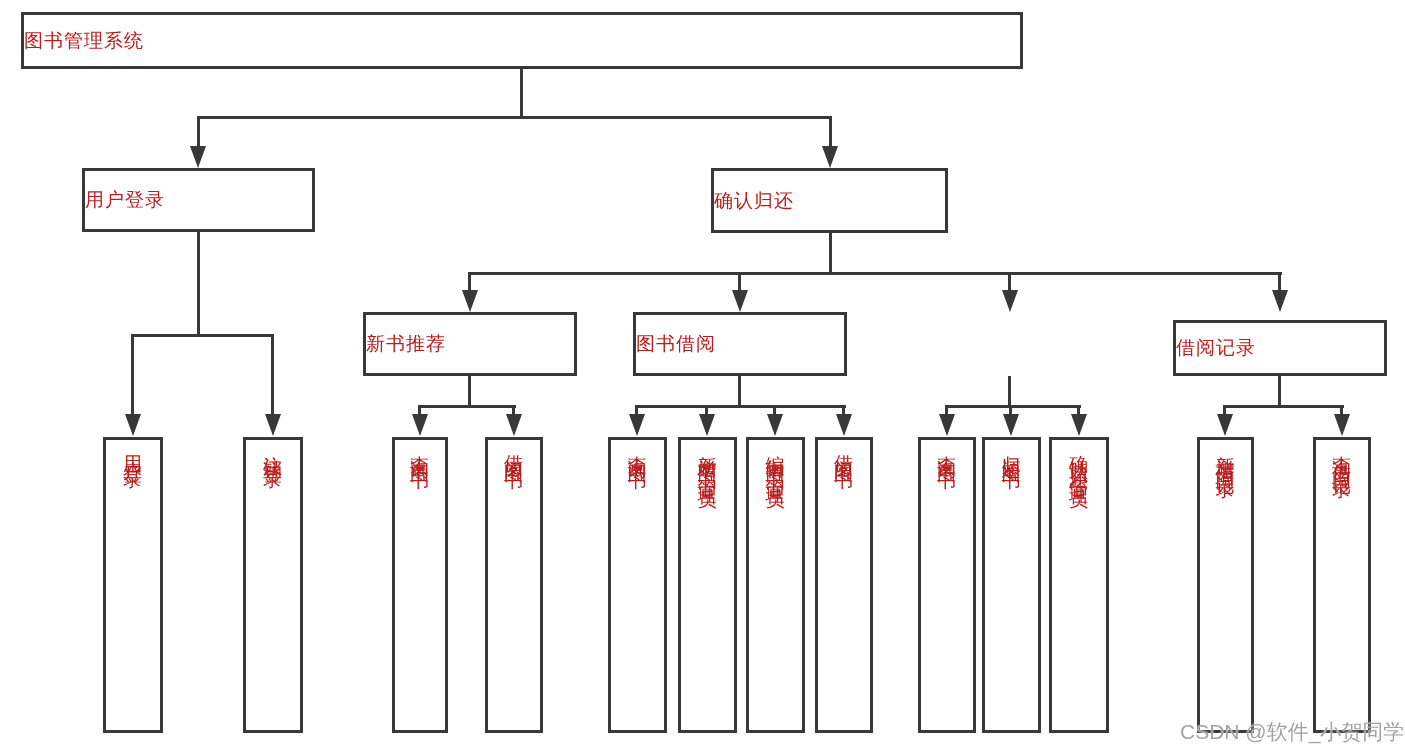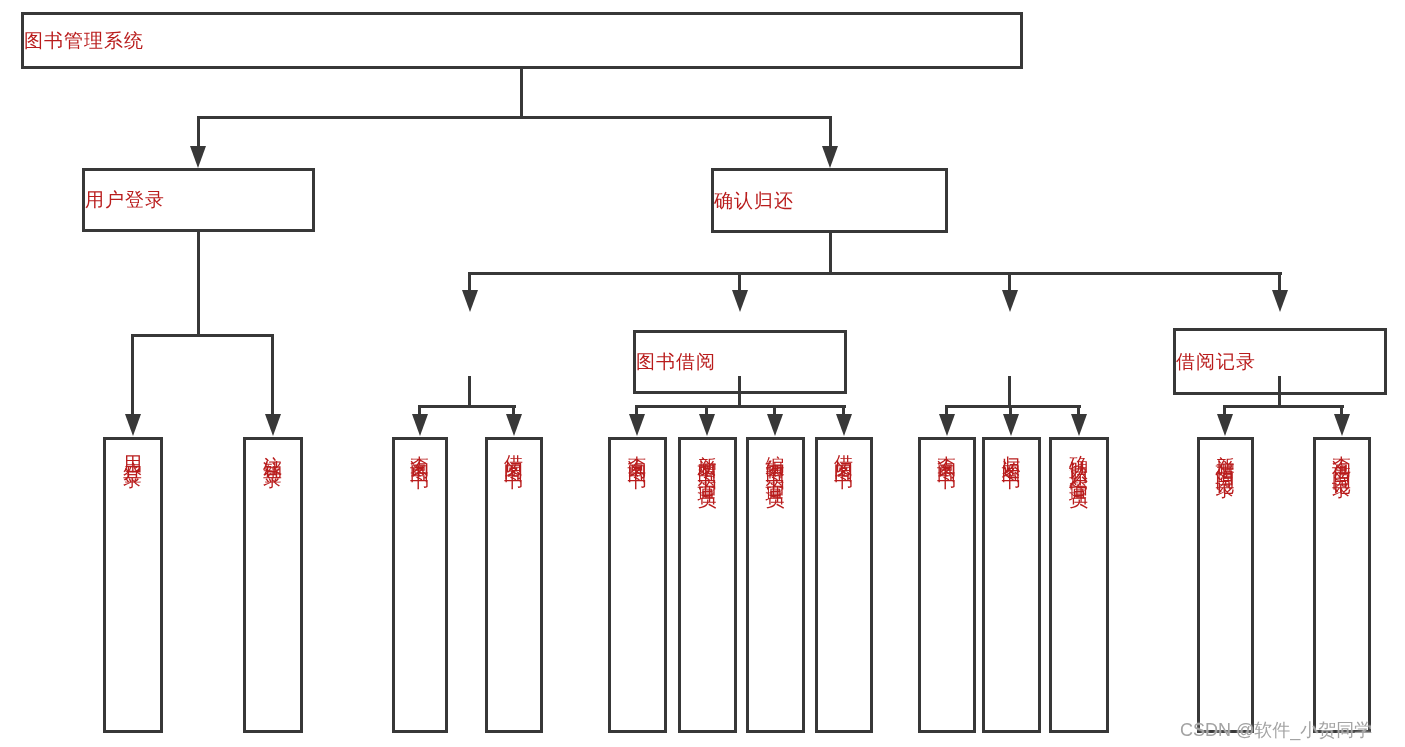--- a/index.html
+++ b/index.html
@@ -35,21 +35,21 @@
     position: absolute;
     width: 0; height: 0;
     border-left: 8px solid transparent;
     border-right: 8px solid transparent;
     border-top: 22px solid #383838;
   }
   .watermark {
     position: absolute;
     left: 1180px;
     top: 718px;
-    font-size: 18px;
+    font-size: 21px;
     color: #a3a3a3;
     text-shadow: 0 0 2px #ffffff;
     white-space: nowrap;
     z-index: 5;
   }
 </style>
 </head>
 <body>
 
 <div id="canvas">
@@ -83,24 +83,27 @@
   <div class="hline" style="left:468px;top:272px;width:814px"></div>
   <div class="vline" style="left:468px;top:272px;height:20px"></div>
   <div class="arrow" style="left:462px;top:290px"></div>
   <div class="vline" style="left:738px;top:272px;height:20px"></div>
   <div class="arrow" style="left:732px;top:290px"></div>
   <div class="vline" style="left:1008px;top:272px;height:20px"></div>
   <div class="arrow" style="left:1002px;top:290px"></div>
   <div class="vline" style="left:1278px;top:272px;height:20px"></div>
   <div class="arrow" style="left:1272px;top:290px"></div>
 
-  <div class="box" style="left:633px;top:330px;width:214px;height:64px">
+  <div class="box" style="left:363px;top:312px;width:214px;height:64px">
+    <span class="hlabel">新书推荐</span>
+  </div>
+  <div class="box" style="left:633px;top:312px;width:214px;height:64px">
     <span class="hlabel">图书借阅</span>
   </div>
-  <div class="box" style="left:1173px;top:328px;width:214px;height:67px">
+  <div class="box" style="left:1173px;top:320px;width:214px;height:56px">
     <span class="hlabel">借阅记录</span>
   </div>
 
   <div class="vline" style="left:468px;top:376px;height:31px"></div>
   <div class="hline" style="left:418px;top:405px;width:98px"></div>
   <div class="vline" style="left:418px;top:405px;height:12px"></div>
   <div class="arrow" style="left:412px;top:414px"></div>
   <div class="vline" style="left:512px;top:405px;height:12px"></div>
   <div class="arrow" style="left:506px;top:414px"></div>
 

